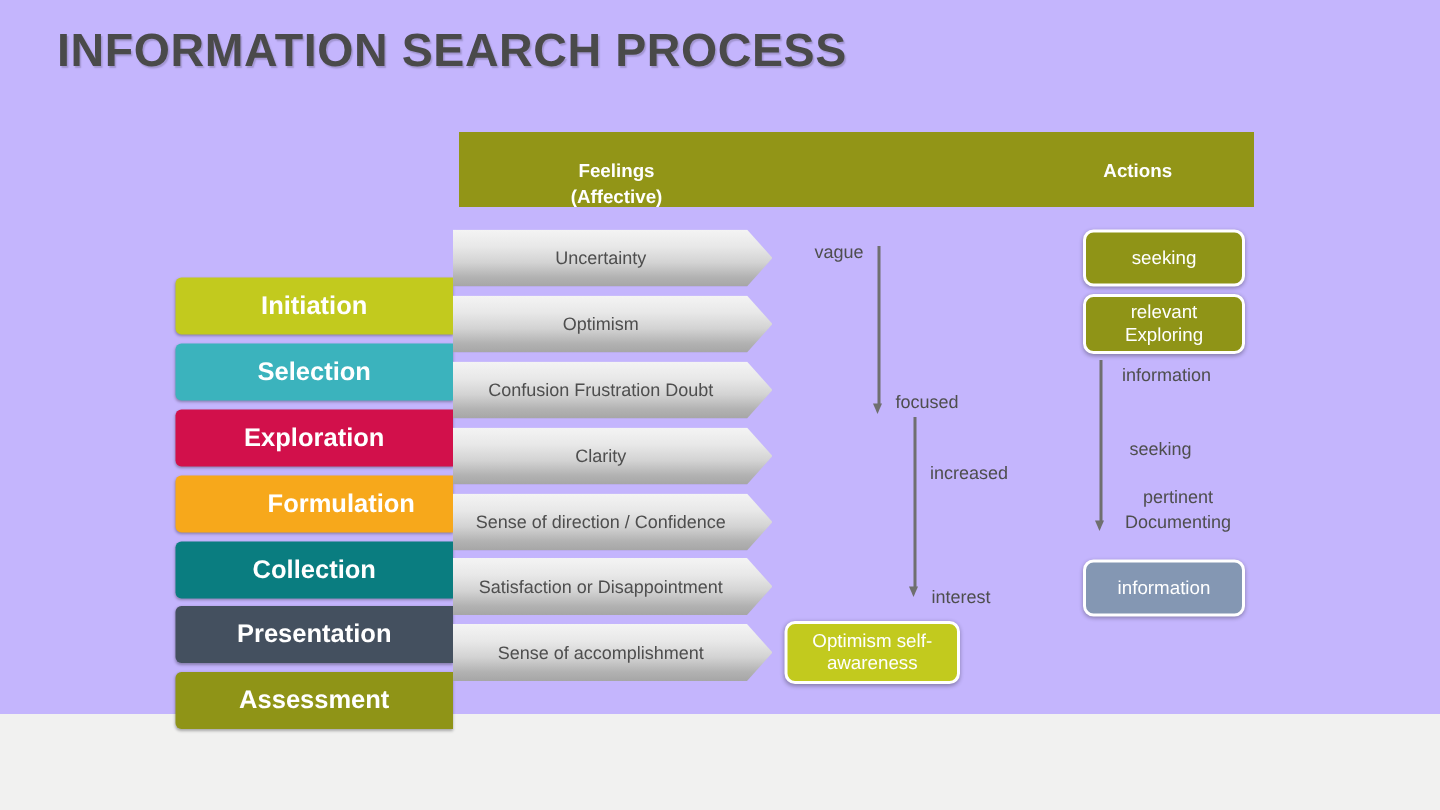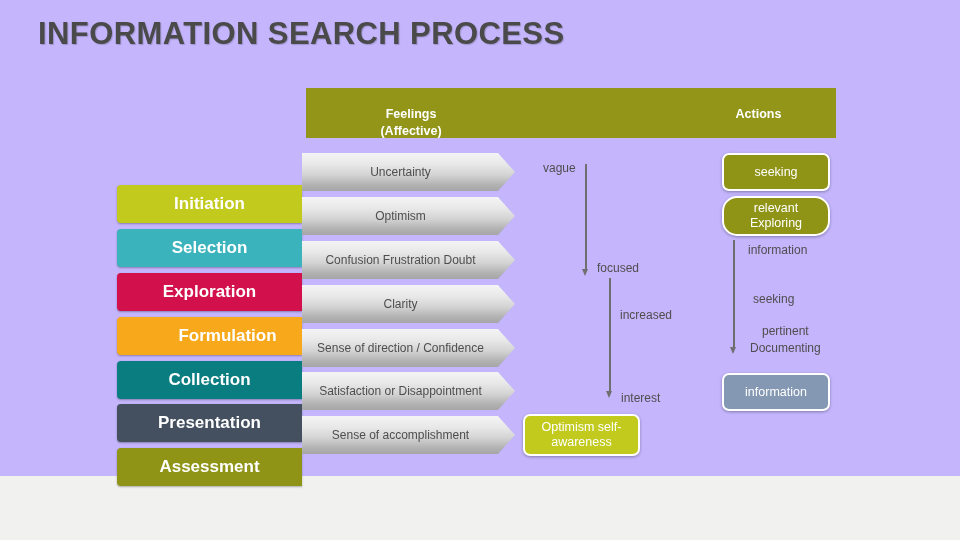--- a/index.html
+++ b/index.html
@@ -267,21 +267,21 @@
       <div>awareness</div>
     </div>
   </div>
 
   <div class="rbox olive" style="left: 722px; top: 153px; width: 108px; height: 38px; background: rgb(143, 148, 23);">
     <div>
       <div>seeking</div>
     </div>
   </div>
 
-  <div class="rbox olive" style="left: 722px; top: 196px; width: 108px; height: 40px; background: rgb(143, 148, 23); border-radius: 15px;">
+  <div class="rbox olive" style="left: 722px; top: 196px; width: 108px; height: 40px; background: rgb(143, 148, 23);">
     <div>
       <div>relevant</div>
       <div>Exploring</div>
     </div>
   </div>
 
   <div class="varrow" style="left:730px; top:240px; height:114px;">
     <div class="stem"></div>
     <div class="head"></div>
   </div>

